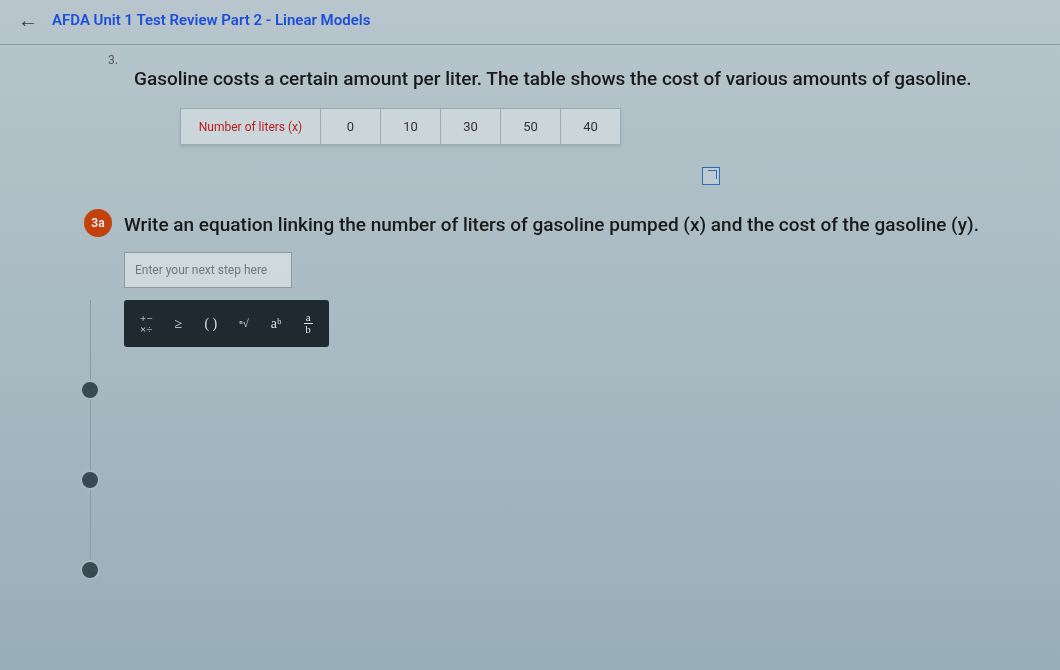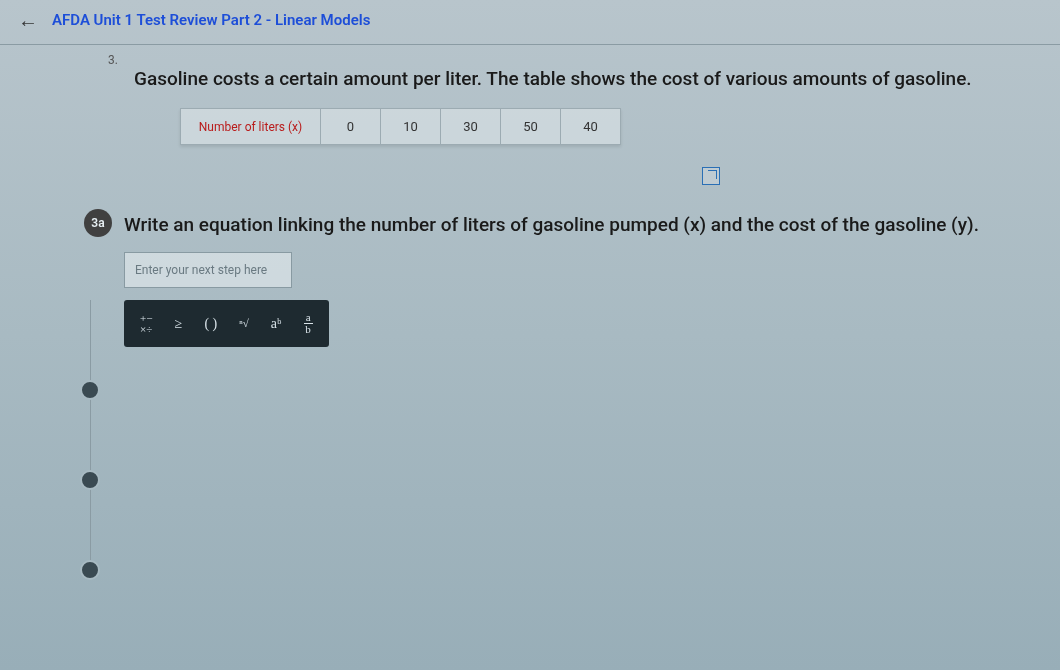--- a/index.html
+++ b/index.html
@@ -101,21 +101,21 @@
     margin-top: 24px;
     margin-left: -30px;
   }
   .subq-badge {
     position: absolute;
     left: -6px;
     top: -4px;
     width: 28px;
     height: 28px;
     border-radius: 50%;
-    background: #404040;
+    background: #c2410c;
     color: #e6eef2;
     font-size: 12px;
     font-weight: 600;
     display: flex;
     align-items: center;
     justify-content: center;
   }
   .subq-text {
     margin-left: 34px;
     font-size: 19px;

